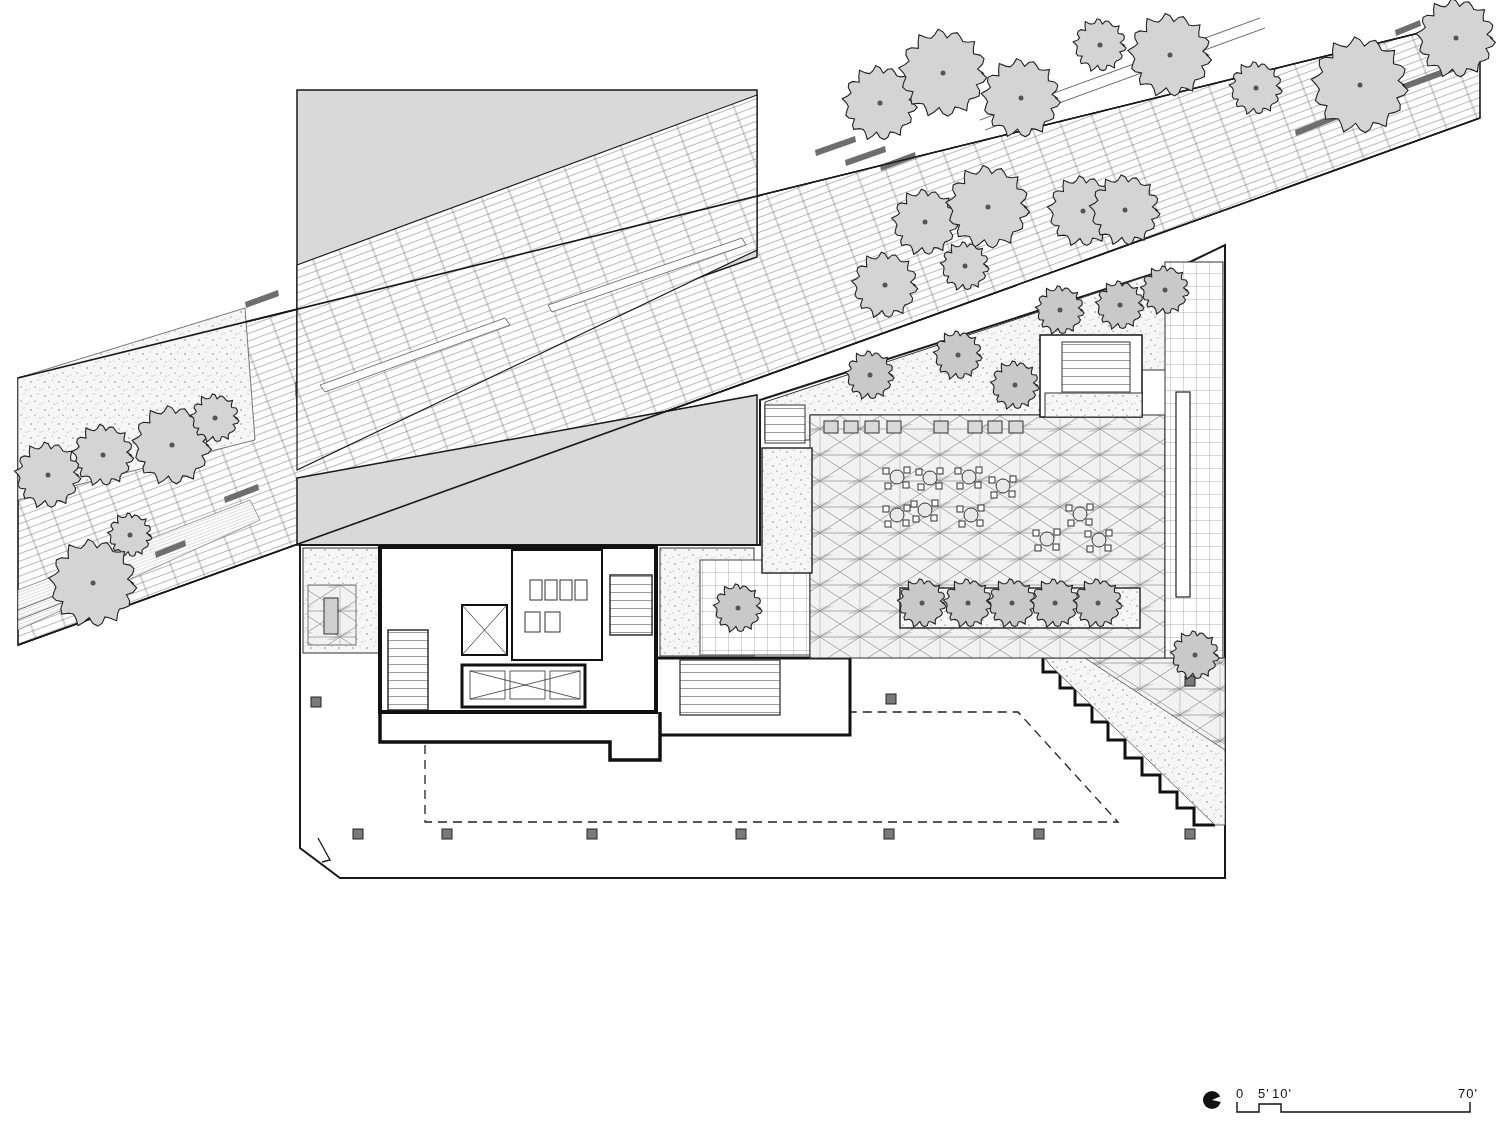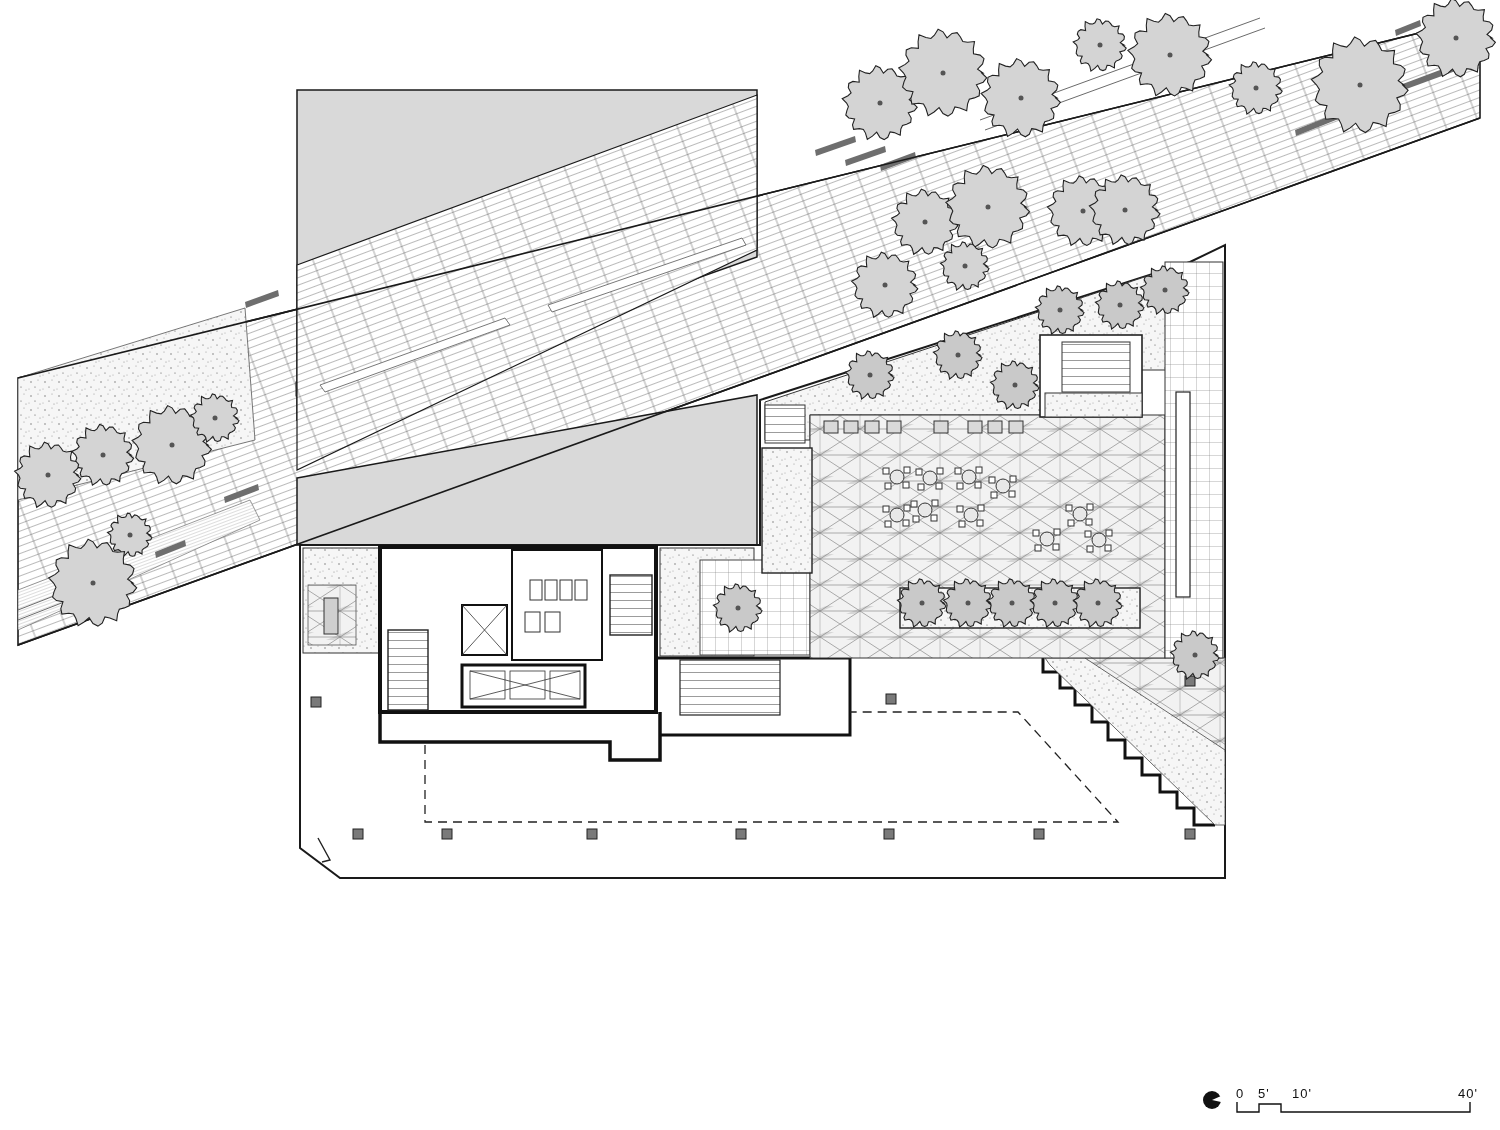--- a/index.html
+++ b/index.html
@@ -299,18 +299,18 @@
   </g>
 </svg>
 
 <div class="scale-bar">
   <svg class="north-icon" viewBox="0 0 20 20">
     <circle cx="10" cy="10" r="9" fill="#111"></circle>
     <path d="M10,10 L19,6 L19,12 Z" fill="#fff"></path>
   </svg>
   <span class="scale-label" style="left:36px">0</span>
   <span class="scale-label" style="left:58px">5'</span>
-  <span class="scale-label" style="left:92px">10'</span>
-  <span class="scale-label" style="left:258px">40'</span>
+  <span class="scale-label" style="left:72px">10'</span>
+  <span class="scale-label" style="left:258px">70'</span>
   <svg style="position:absolute;left:36px;top:18px;width:240px;height:14px" viewBox="0 0 240 14">
     <polyline points="1,2 1,12 23,12 23,4 45,4 45,12 234,12 234,2" fill="none" stroke="#111" stroke-width="1.4"></polyline>
   </svg>
 </div>
 
 </body></html>

